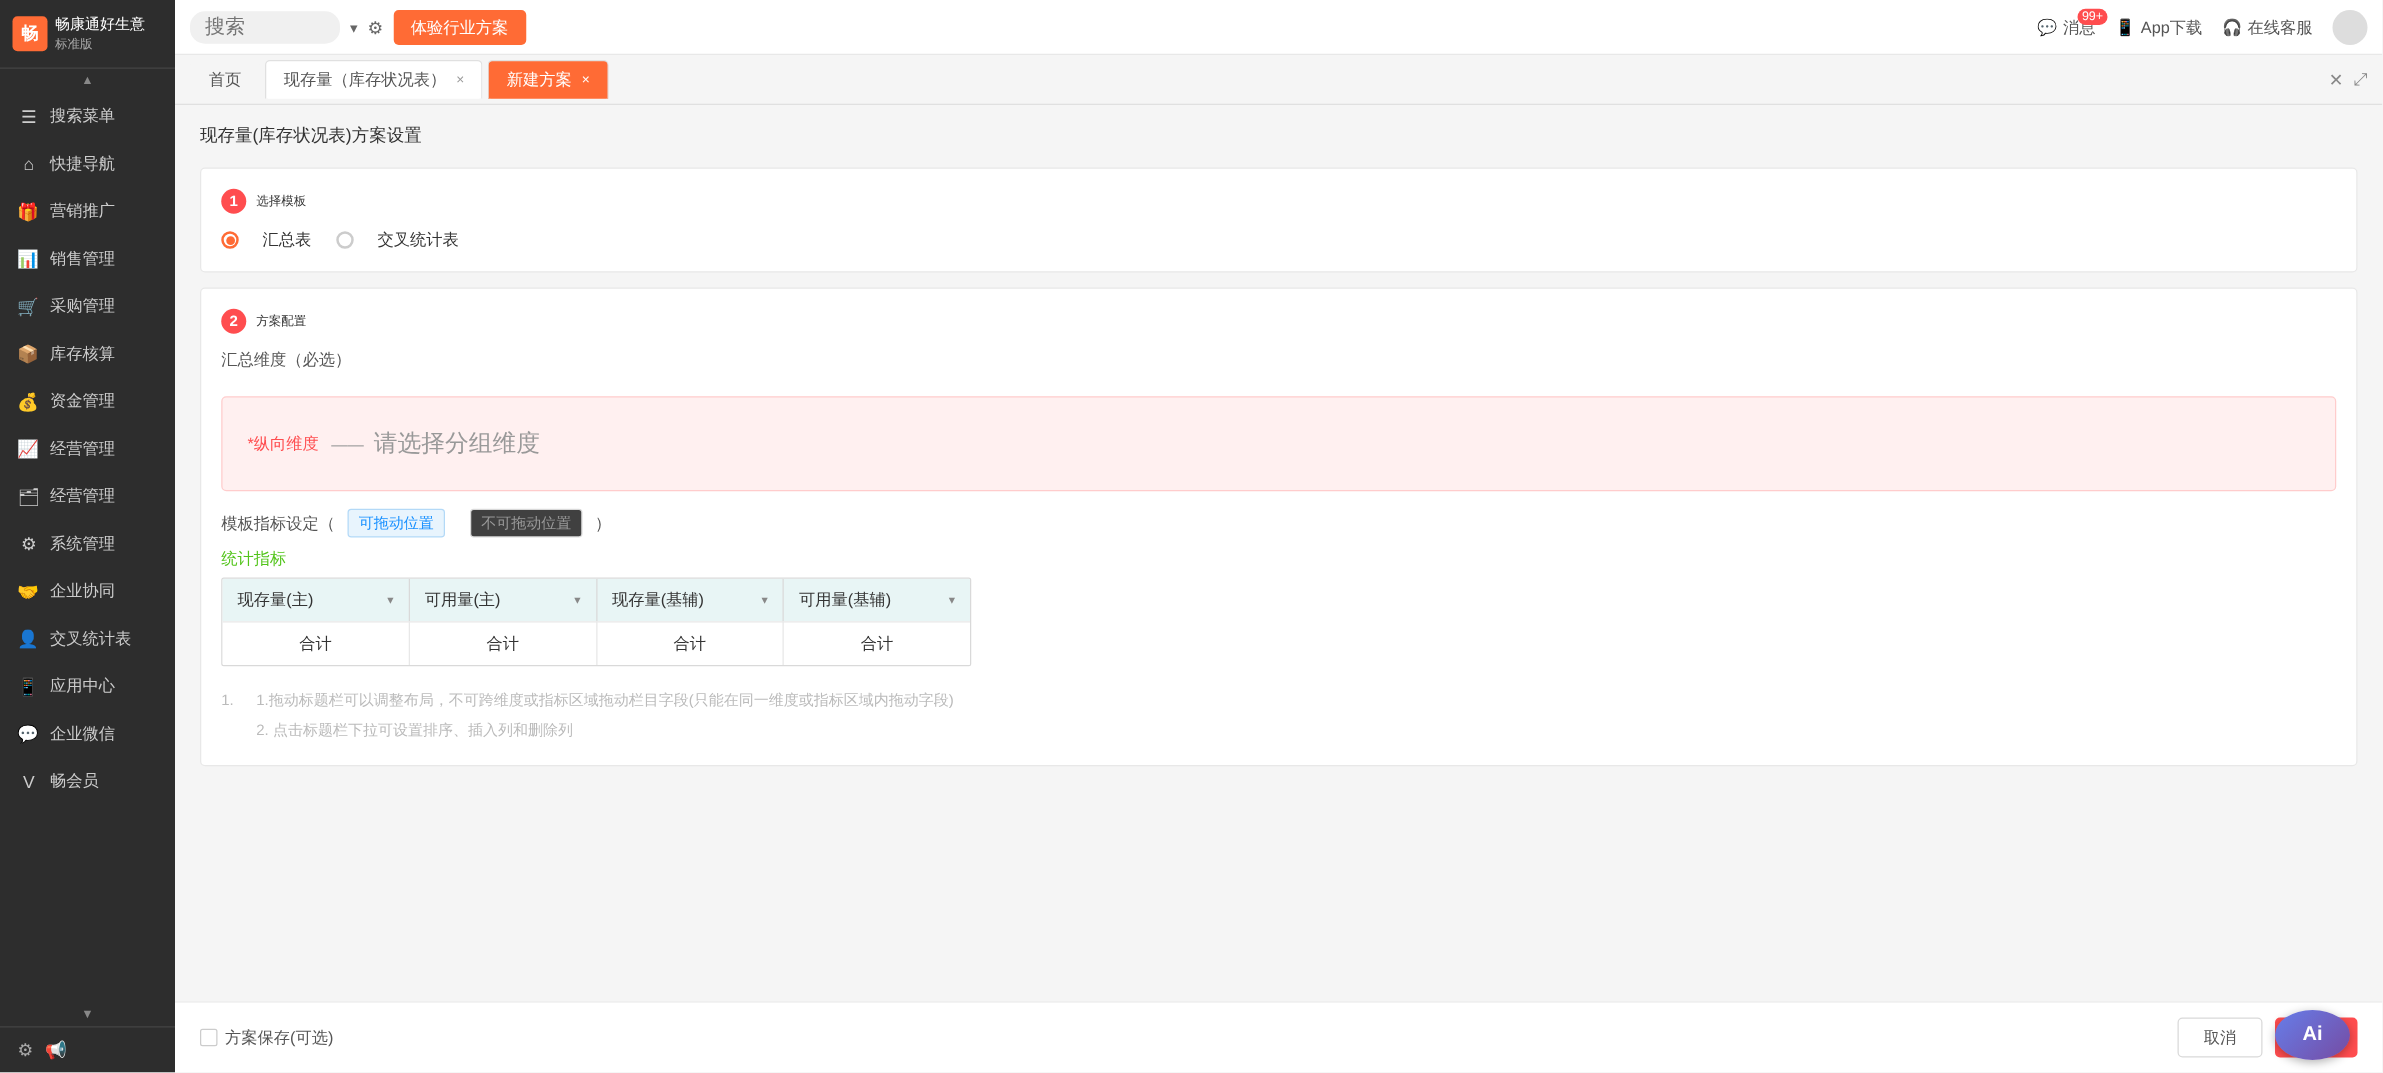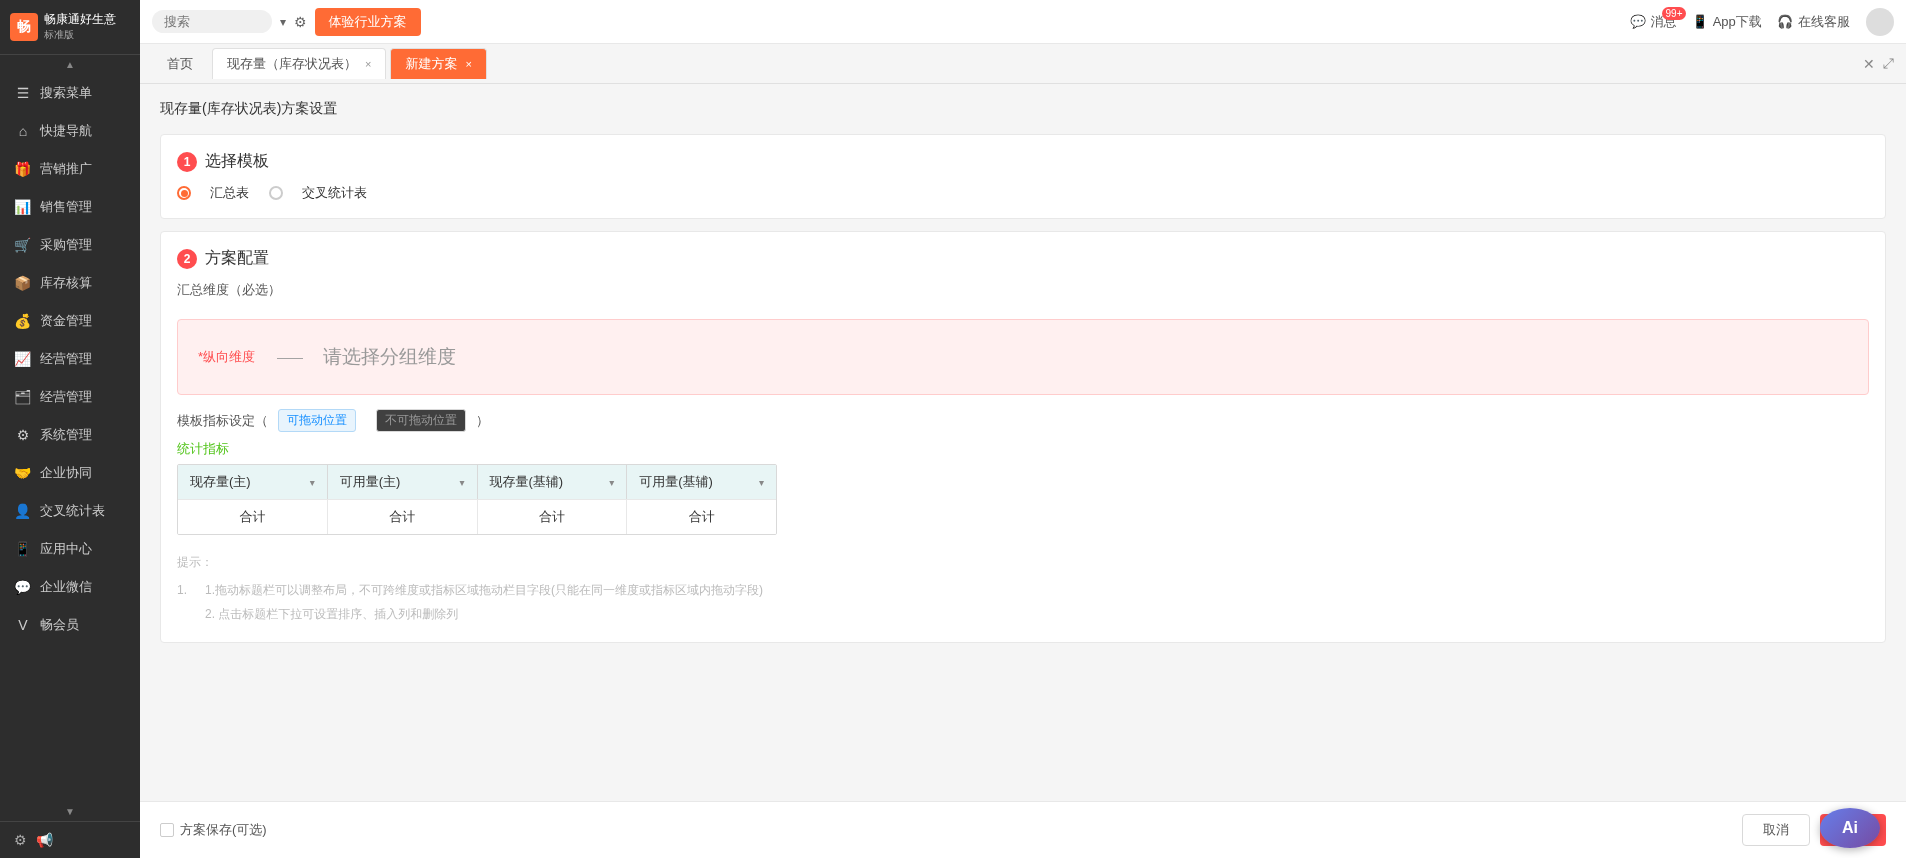--- a/index.html
+++ b/index.html
@@ -62,21 +62,21 @@
       padding: 0 12px;
       border-bottom: 1px solid #e8e8e8;
       gap: 8px;
       flex-shrink: 0;
     }
     .topbar-search {
       background: #f0f0f0;
       border-radius: 12px;
       padding: 4px 12px;
       width: 120px;
-      font-size: 13px;
+      font-size: 16px;
       color: #999;
       border: none;
       outline: none;
     }
     .topbar-dropdown-btn {
       background: none; border: none; cursor: pointer; color: #666; font-size: 12px;
     }
     .topbar-gear { color: #666; cursor: pointer; font-size: 14px; }
     .topbar-trial-btn {
       background: #ff6b35; color: white; border: none; border-radius: 4px;
@@ -134,21 +134,21 @@
     }
 
     .step-header {
       display: flex; align-items: center; gap: 8px; margin-bottom: 12px;
     }
     .step-num {
       width: 20px; height: 20px; background: #ff4d4f; color: white;
       border-radius: 50%; display: flex; align-items: center; justify-content: center;
       font-size: 12px; font-weight: bold; flex-shrink: 0;
     }
-    .step-title { font-size: 16px; color: #333; font-weight: 500; }
+    .step-title { font-size: 10px; color: #333; font-weight: 500; }
 
     .radio-group { display: flex; align-items: center; gap: 20px; }
     .radio-item { display: flex; align-items: center; gap: 19px; cursor: pointer; font-size: 13px; color: #333; }
     .radio-circle {
       width: 14px; height: 14px; border-radius: 50%; border: 2px solid #ccc;
       display: flex; align-items: center; justify-content: center;
     }
     .radio-circle.checked { border-color: #ff6b35; }
     .radio-circle.checked::after {
       content: ''; width: 7px; height: 7px; background: #ff6b35; border-radius: 50%;
@@ -157,21 +157,21 @@
     
     .plan-config { }
     .subsection-label { font-size: 13px; color: #555; margin-bottom: 20px; }
 
     .dimension-area {
       background: #fff0f0;
       border: 1px solid #ffcccc;
       border-radius: 4px;
       padding: 24px 20px;
       margin-bottom: 14px;
-      display: flex; align-items: center; gap: 12px;
+      display: flex; align-items: center; 
     }
     .dimension-required { color: #ff4d4f; margin-right: 2px; }
     .dimension-dash { color: #999; margin: 0 8px; }
     .dimension-placeholder { color: #999; font-size: 19px; }
 
     .indicator-section { margin-top: 8px; }
     .indicator-config-label { font-size: 13px; color: #555; margin-bottom: 8px; display: flex; align-items: center; gap: 10px; }
     .draggable-indicator {
       display: inline-flex; align-items: center; gap: 4px;
       background: #e8f4fd; border: 1px solid #b3d9f7; border-radius: 3px;
@@ -439,21 +439,20 @@
             <div class="table-data-row">
               <div class="table-data-cell">合计</div>
               <div class="table-data-cell">合计</div>
               <div class="table-data-cell">合计</div>
               <div class="table-data-cell">合计</div>
             </div>
           </div>
         </div>
 
         <div class="tips-area">
-          <div style="color:#bbb; font-size:12px; margin-bottom:4px;">提示：</div>
           <div class="tip-item">
             <span class="tip-num">1.</span>
             <span>1.拖动标题栏可以调整布局，不可跨维度或指标区域拖动栏目字段(只能在同一维度或指标区域内拖动字段)</span>
           </div>
           <div class="tip-item">
             <span class="tip-num"></span>
             <span>2. 点击标题栏下拉可设置排序、插入列和删除列</span>
           </div>
         </div>
       </div>

